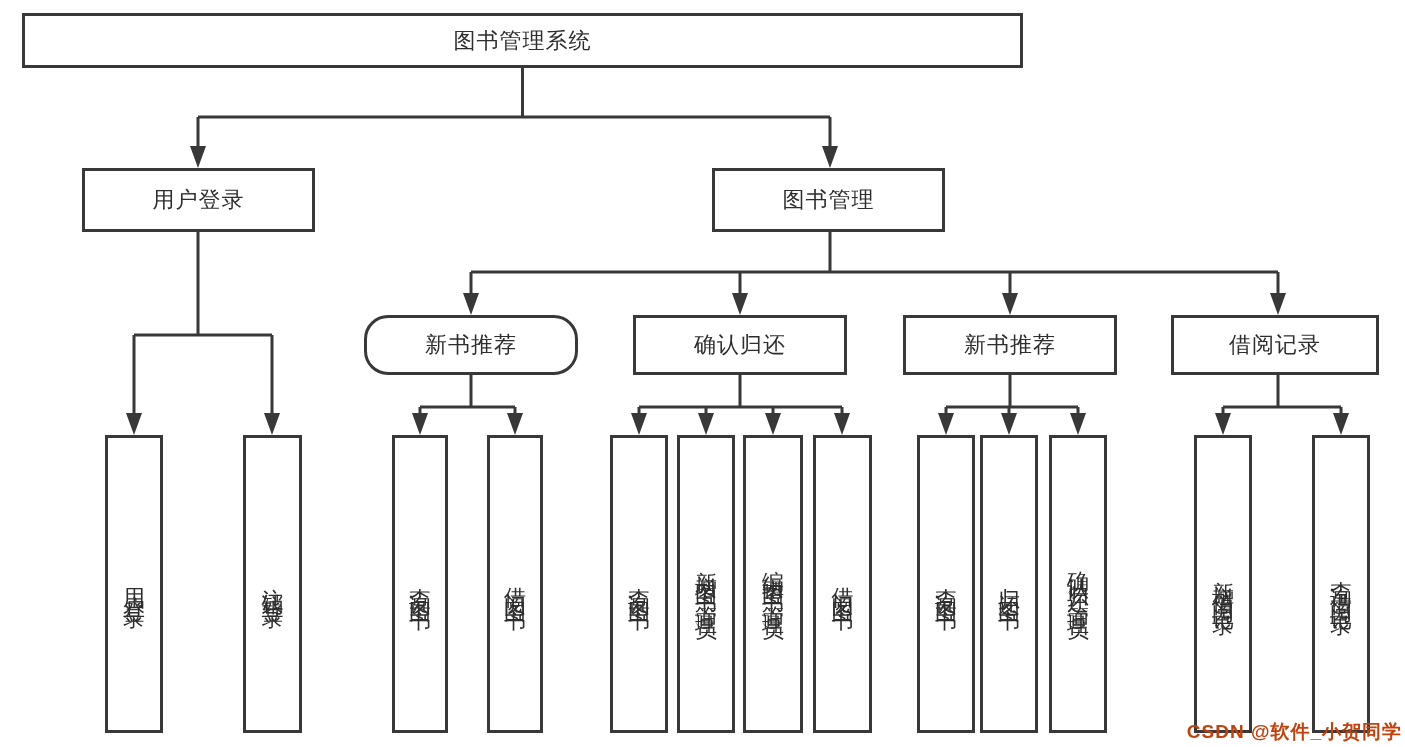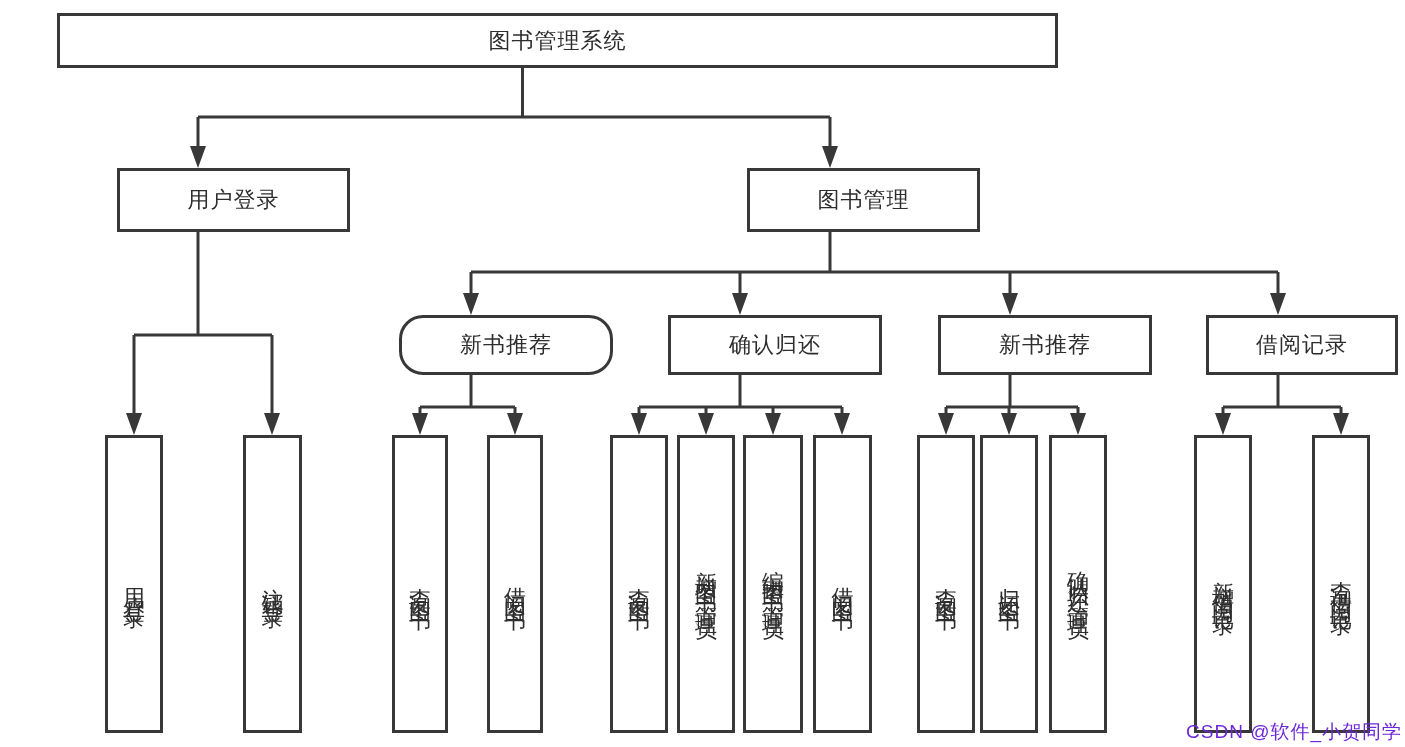--- a/index.html
+++ b/index.html
@@ -28,21 +28,20 @@
     box-sizing: border-box;
     border: 3px solid #383838;
     background: #ffffff;
     display: flex;
     align-items: center;
     justify-content: center;
     color: #2d2d2d;
     font-size: 22px;
     letter-spacing: 1px;
     white-space: nowrap;
-    margin-left: 35px;
   }
   .leaf {
     position: absolute;
     box-sizing: border-box;
     border: 3px solid #383838;
     background: #ffffff;
     top: 435px;
     height: 298px;
     display: flex;
     align-items: center;
@@ -56,23 +55,24 @@
     text-orientation: mixed;
     letter-spacing: 7px;
     line-height: 1;
     white-space: nowrap;
   }
   .watermark {
     position: absolute;
     top: 719px;
     right: 3px;
     font-size: 19px;
-    color: #6d28d9;
+    color: #c2410c;
     letter-spacing: 1px;
     white-space: nowrap;
+    font-weight: bold;
   }
 </style>
 </head>
 <body>
 
 <div class="canvas">
 
   <svg class="connectors" width="1405" height="747" viewBox="0 0 1405 747">
     <path fill="none" stroke="#383838" stroke-width="3" d="
       M522.5 68 V117 M198 117 H830 M198 117 V150 M830 117 V150
@@ -96,21 +96,21 @@
   </svg>
 
   <div class="hnode" style="left:22px; top:13px; width:1001px; height:55px;">图书管理系统</div>
 
   <div class="hnode" style="left:82px; top:168px; width:233px; height:64px;">用户登录</div>
   <div class="hnode" style="left:712px; top:168px; width:233px; height:64px;">图书管理</div>
 
   <div class="hnode" style="left:364px; top:315px; width:214px; height:60px;border-radius:24px;">新书推荐</div>
   <div class="hnode" style="left:633px; top:315px; width:214px; height:60px;">确认归还</div>
   <div class="hnode" style="left:903px; top:315px; width:214px; height:60px;">新书推荐</div>
-  <div class="hnode" style="left:1171px; top:315px; width:192px; height:60px;">借阅记录</div>
+  <div class="hnode" style="left:1171px; top:315px; width:208px; height:60px;">借阅记录</div>
 
   <div class="leaf" style="left:105px; width:58px;">
     <span class="v-label">用户登录</span>
   </div>
   <div class="leaf" style="left:243px; width:59px;">
     <span class="v-label">注销登录</span>
   </div>
 
   <div class="leaf" style="left:392px; width:56px;">
     <span class="v-label">查询图书</span>

